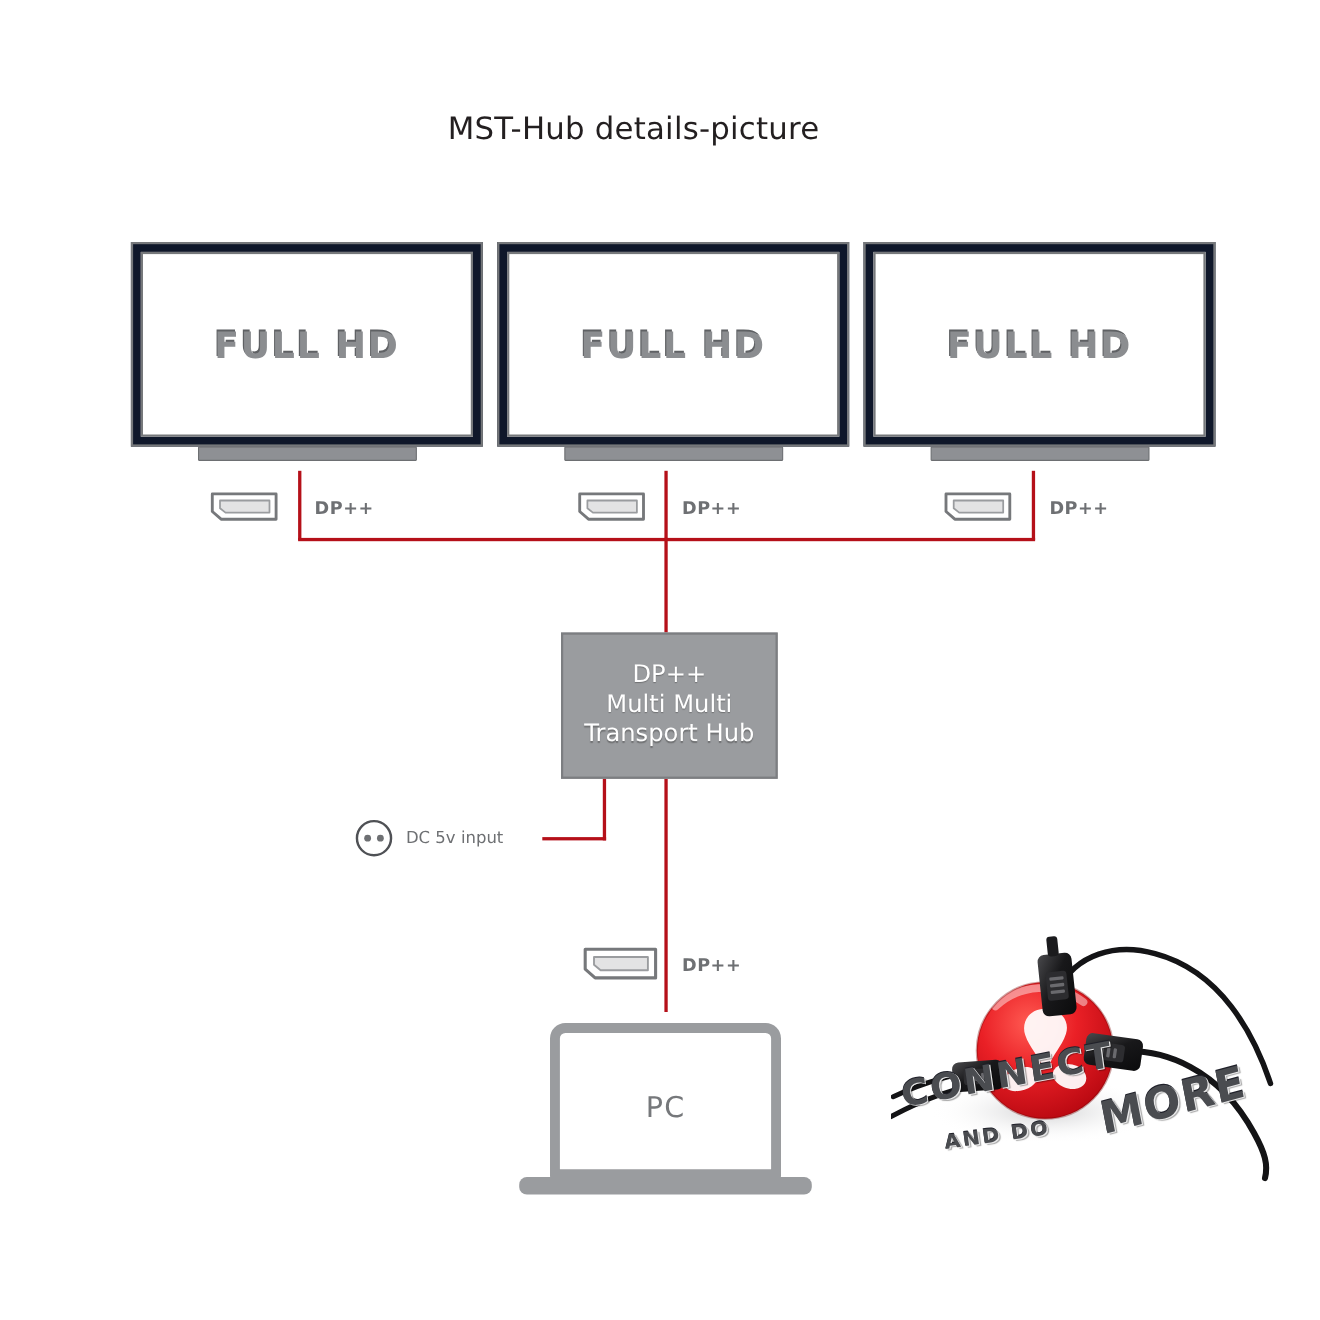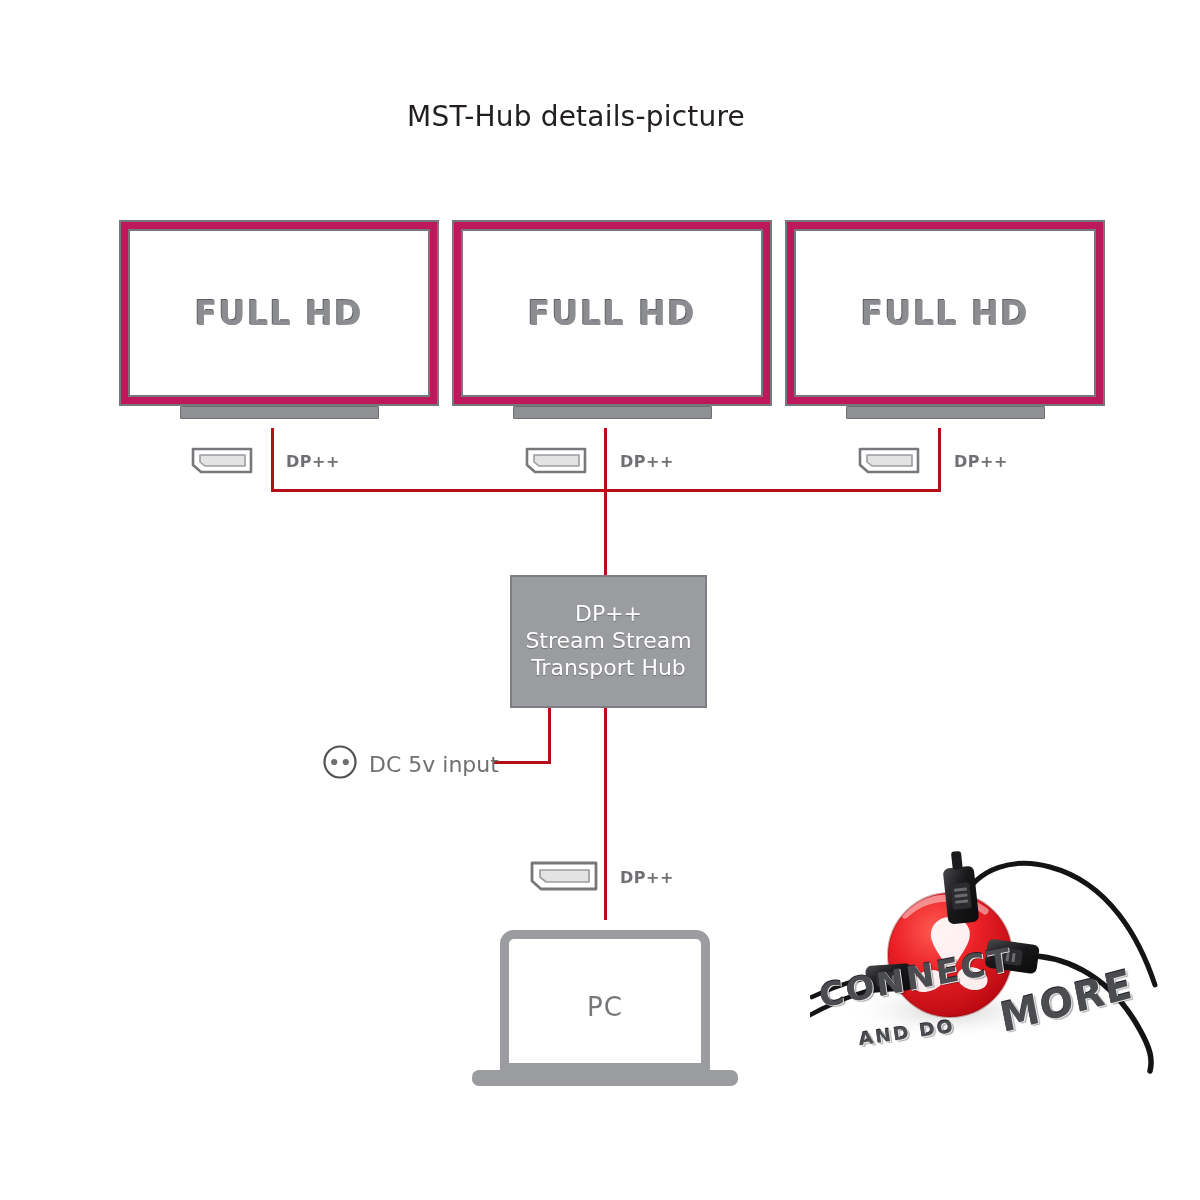--- a/index.html
+++ b/index.html
@@ -41,21 +41,21 @@
     background: #b51019;
   }
   .wire.v { width: 3px; }
   .wire.h { height: 3px; }
 
   
   .monitor {
     position: absolute;
     box-sizing: border-box;
     border: 2px solid #76787b;
-    background: #be185d;
+    background: #0f172a;
   }
   .monitor .inner {
     position: absolute;
     left: 7px;
     top: 7px;
     right: 7px;
     bottom: 7px;
     box-sizing: border-box;
     border: 2px solid #76787b;
     background: #ffffff;
@@ -116,21 +116,21 @@
   }
 
   
   .dc-socket {
     position: absolute;
     width: 36px;
     height: 36px;
   }
   .dc-label {
     position: absolute;
-    font-size: 22px;
+    font-size: 15px;
     color: #6e7073;
     white-space: nowrap;
   }
 
   
   .laptop-screen {
     position: absolute;
     box-sizing: border-box;
     border: 9px solid #9a9c9f;
     border-radius: 14px 14px 3px 3px;
@@ -262,21 +262,21 @@
   <div class="dp-icon" style="left:857px; top:447px; width:64px; height:27px;">
     <svg viewBox="0 0 64 27" xmlns="http://www.w3.org/2000/svg">
       <path d="M3 2 H61 V25 H11 L3 18 Z" fill="#ffffff" stroke="#76787b" stroke-width="2.6" stroke-linejoin="round"></path>
       <path d="M10 8 H55 V19 H15 L10 15 Z" fill="#e3e3e4" stroke="#9a9c9f" stroke-width="1.6" stroke-linejoin="round"></path>
     </svg>
   </div>
   <div class="dp-label" style="left:954px; top:452px;">DP++</div>
 
   <div class="hub" style="left:510px; top:575px; width:197px; height:133px;">
     <div class="hub-line">DP++</div>
-    <div class="hub-line">Stream Stream</div>
+    <div class="hub-line">Multi Multi</div>
     <div class="hub-line">Transport Hub</div>
   </div>
 
   <div class="dc-socket" style="left:322px; top:744px;">
     <svg viewBox="0 0 36 36" xmlns="http://www.w3.org/2000/svg">
       <circle cx="18" cy="18" r="15.5" fill="#ffffff" stroke="#4f5155" stroke-width="2.2"></circle>
       <circle cx="12.2" cy="18" r="3.1" fill="#6e7073"></circle>
       <circle cx="23.8" cy="18" r="3.1" fill="#6e7073"></circle>
     </svg>
   </div>

